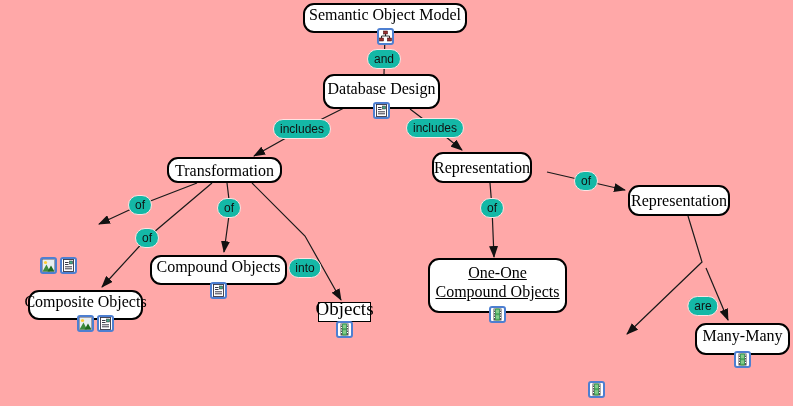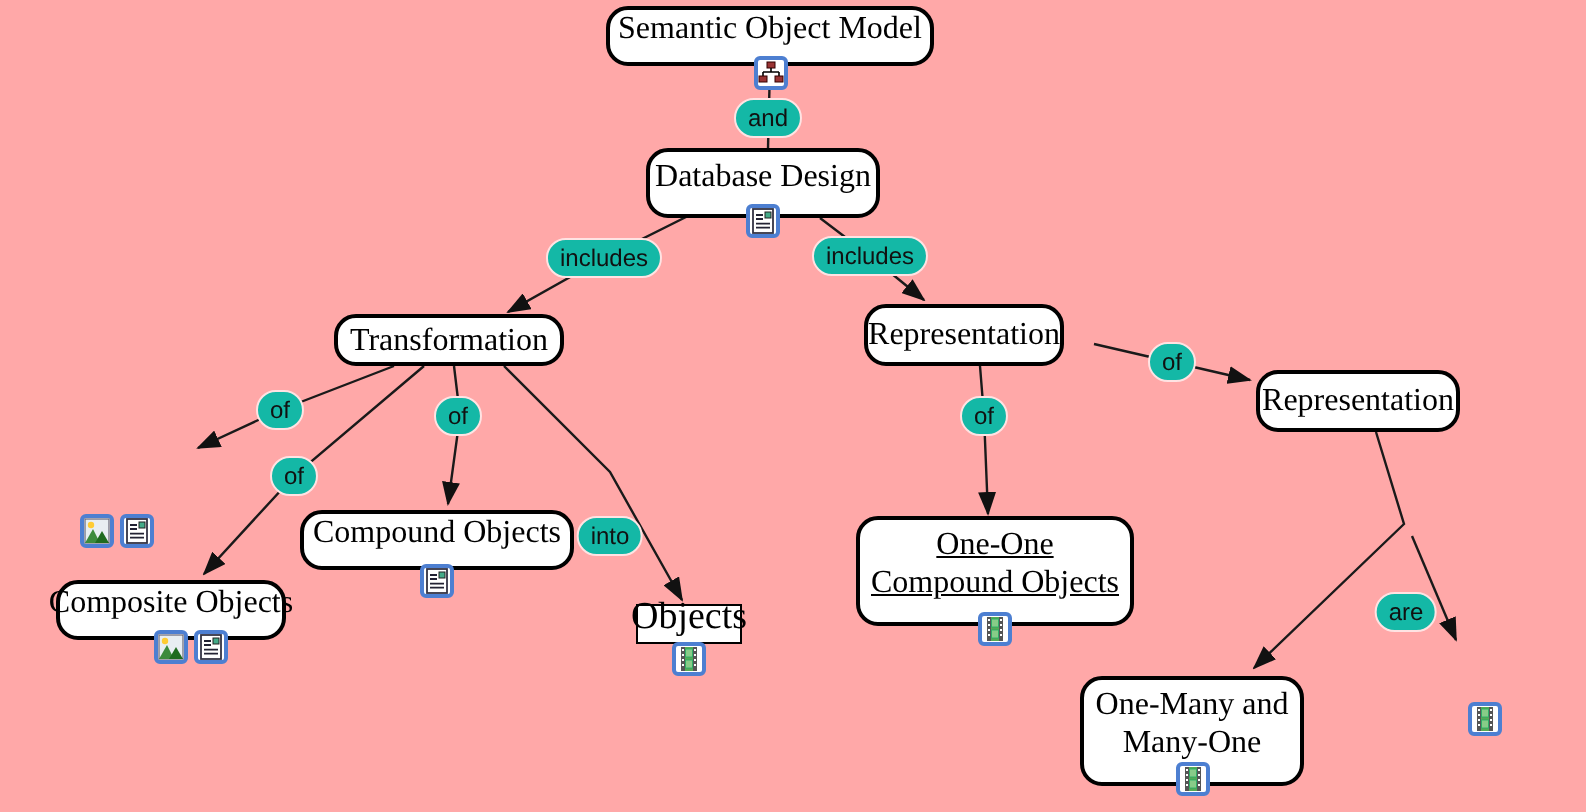--- a/index.html
+++ b/index.html
@@ -176,36 +176,35 @@
       <span class="res-icon">
         <svg viewBox="0 0 13 13">
           <rect x="2.5" y="0.5" width="8" height="12" fill="#555"></rect>
           <rect x="4.5" y="0.5" width="4" height="12" fill="#55aa55"></rect>
           <rect x="4.8" y="1.5" width="3.4" height="4" fill="#88cc88" stroke="#2a6" stroke-width="0.4"></rect>
           <rect x="4.8" y="7" width="3.4" height="4" fill="#88cc88" stroke="#2a6" stroke-width="0.4"></rect>
           <path d="M3 2 h1 M3 4.5 h1 M3 7 h1 M3 9.5 h1 M9 2 h1 M9 4.5 h1 M9 7 h1 M9 9.5 h1" stroke="#fff" stroke-width="1"></path>
         </svg>
       </span>
     </div>
-    <div class="node" style="left: 540px; top: 338px; width: 112px; height: 55px;">
-      <div class="node-text has-icons">
-        <div>One-Many and</div>
-        <div>Many-One</div>
-      </div>
-    </div>
     <div class="icon-row" style="left: 587.5px; top: 381px;">
       <span class="res-icon">
         <svg viewBox="0 0 13 13">
           <rect x="2.5" y="0.5" width="8" height="12" fill="#555"></rect>
           <rect x="4.5" y="0.5" width="4" height="12" fill="#55aa55"></rect>
           <rect x="4.8" y="1.5" width="3.4" height="4" fill="#88cc88" stroke="#2a6" stroke-width="0.4"></rect>
           <rect x="4.8" y="7" width="3.4" height="4" fill="#88cc88" stroke="#2a6" stroke-width="0.4"></rect>
           <path d="M3 2 h1 M3 4.5 h1 M3 7 h1 M3 9.5 h1 M9 2 h1 M9 4.5 h1 M9 7 h1 M9 9.5 h1" stroke="#fff" stroke-width="1"></path>
         </svg>
       </span>
+    </div>
+    <div class="node" style="left: 695px; top: 323px; width: 95px; height: 32px;">
+      <div class="node-text has-icons">
+        <div>Many-Many</div>
+      </div>
     </div>
     <div class="icon-row" style="left: 734px; top: 351px;">
       <span class="res-icon">
         <svg viewBox="0 0 13 13">
           <rect x="2.5" y="0.5" width="8" height="12" fill="#555"></rect>
           <rect x="4.5" y="0.5" width="4" height="12" fill="#55aa55"></rect>
           <rect x="4.8" y="1.5" width="3.4" height="4" fill="#88cc88" stroke="#2a6" stroke-width="0.4"></rect>
           <rect x="4.8" y="7" width="3.4" height="4" fill="#88cc88" stroke="#2a6" stroke-width="0.4"></rect>
           <path d="M3 2 h1 M3 4.5 h1 M3 7 h1 M3 9.5 h1 M9 2 h1 M9 4.5 h1 M9 7 h1 M9 9.5 h1" stroke="#fff" stroke-width="1"></path>
         </svg>

